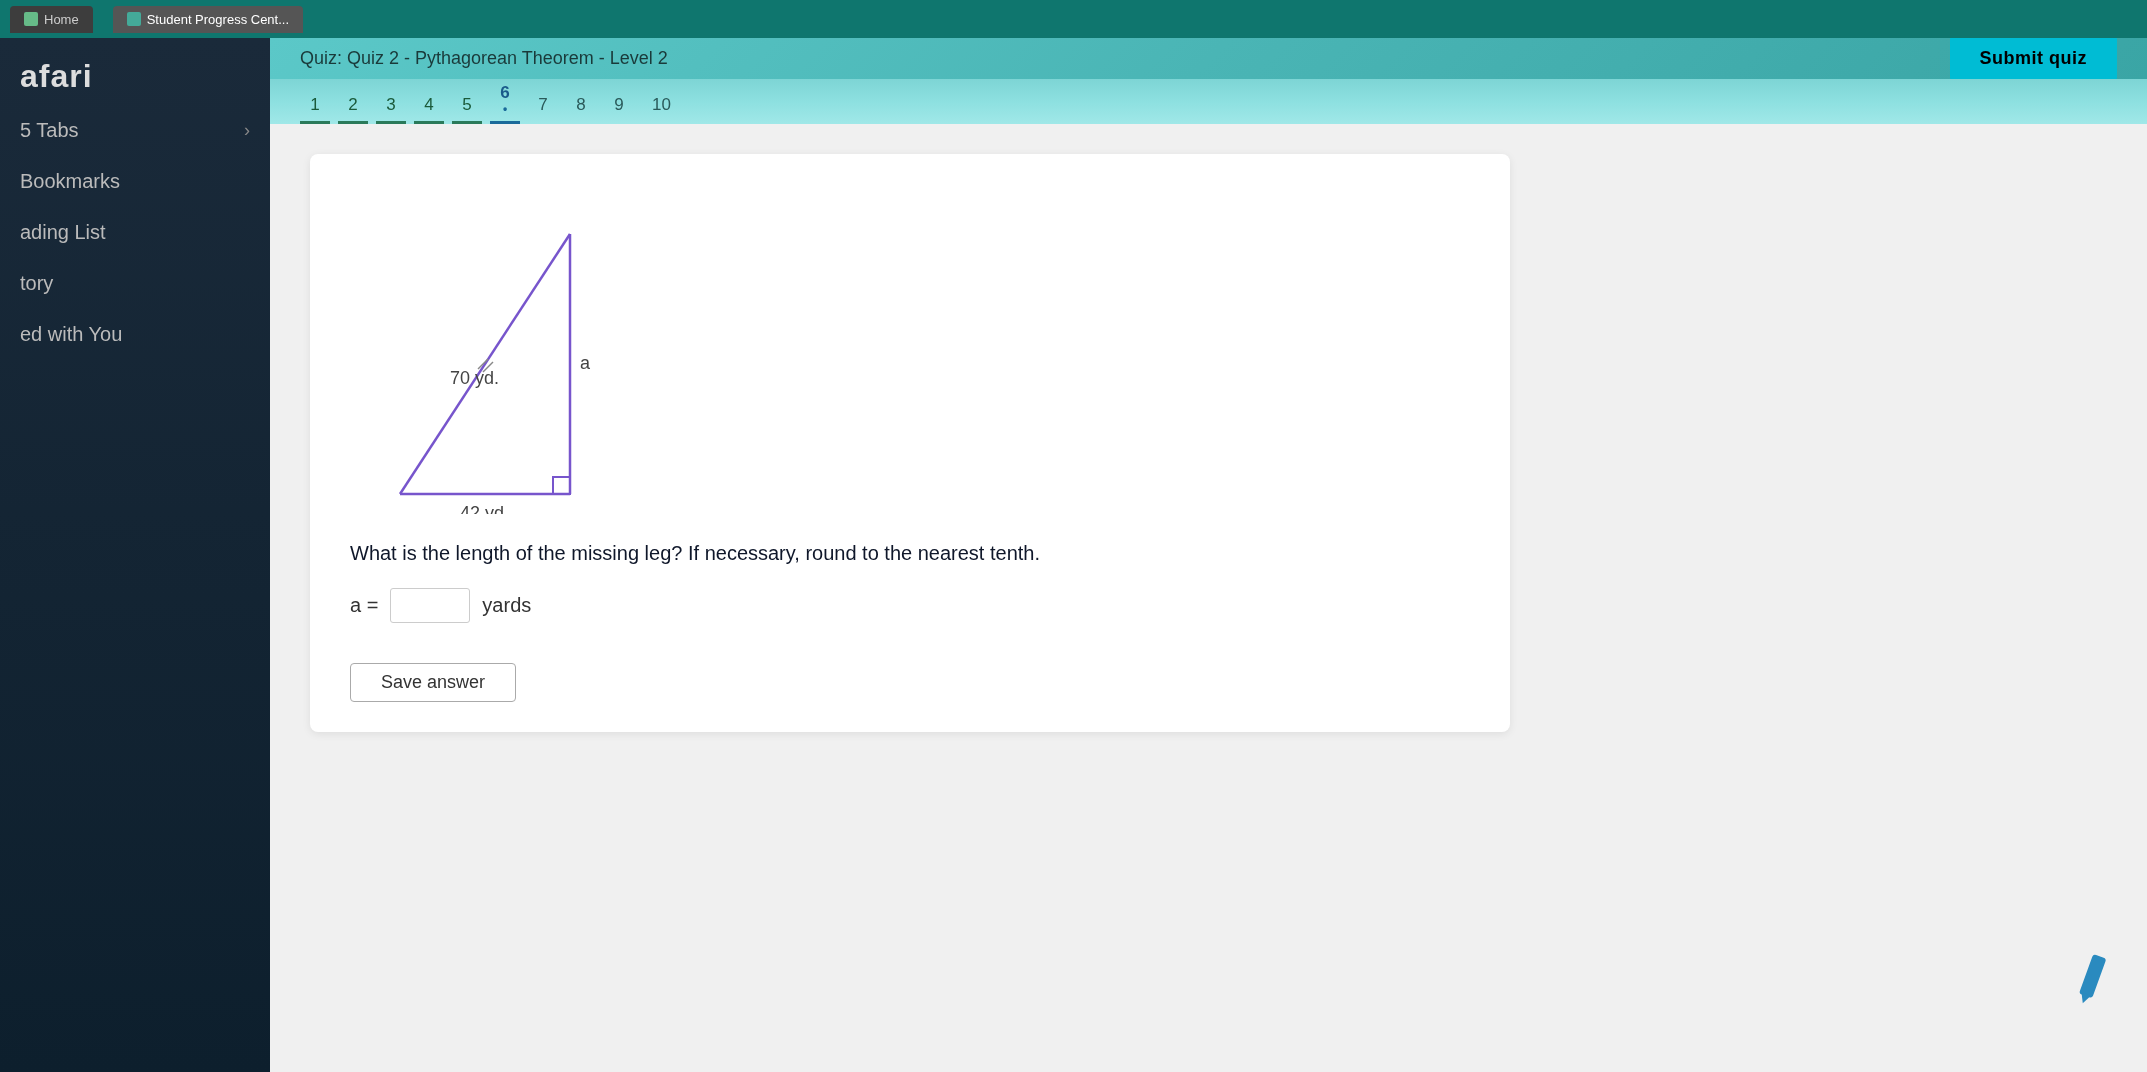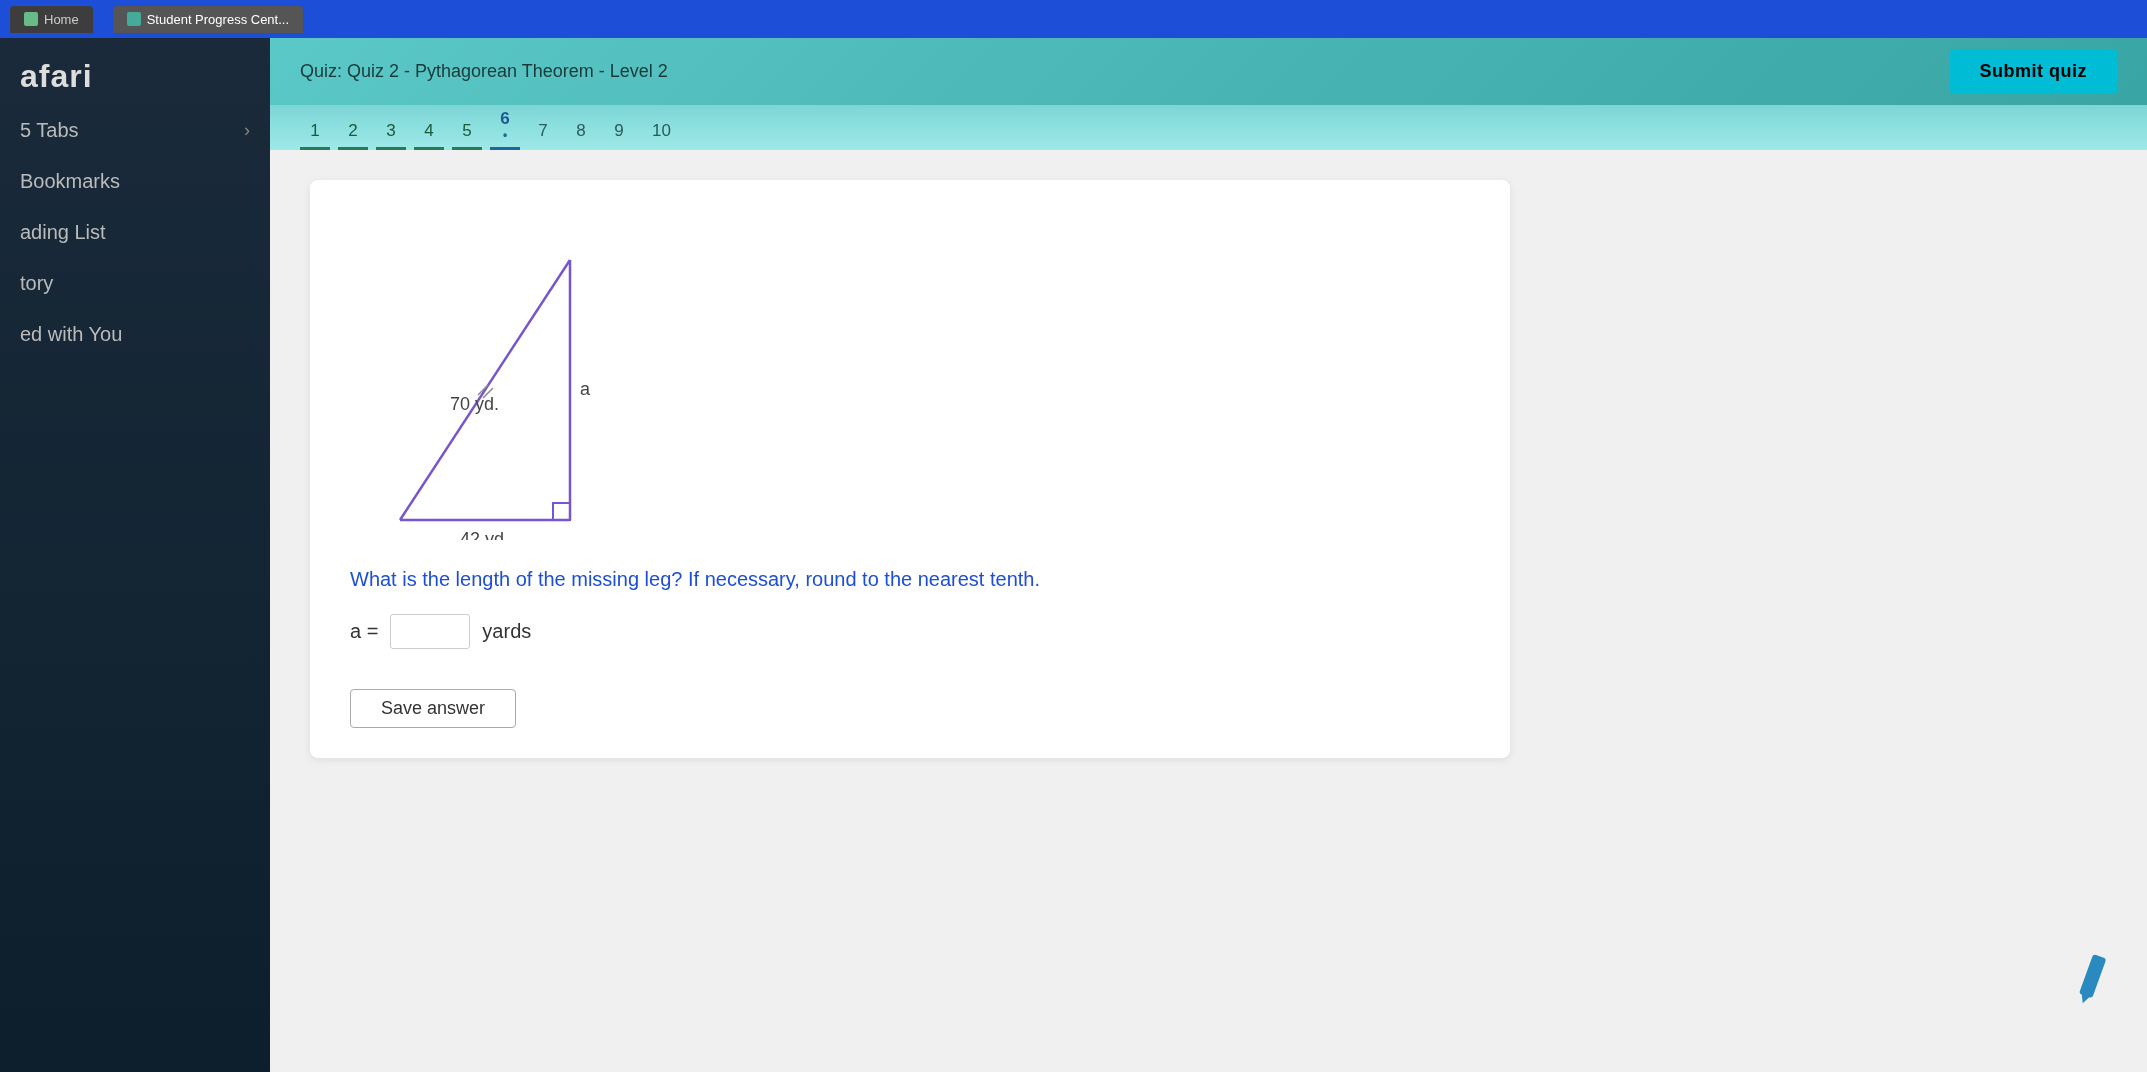--- a/index.html
+++ b/index.html
@@ -9,21 +9,21 @@
       overflow: hidden;
       font-family: Arial, sans-serif;
       background: #1a1a1a;
       display: flex;
       flex-direction: column;
     }
 
     
     .browser-bar {
       height: 38px;
-      background: #1d4ed8;
+      background: #0f766e;
       display: flex;
       align-items: center;
       padding: 0 10px;
       gap: 20px;
       flex-shrink: 0;
     }
 
     .tab {
       background: #3d3d3d;
       color: #ccc;
@@ -103,21 +103,21 @@
       overflow: hidden;
     }
 
     
     .quiz-header {
       background: linear-gradient(135deg, #5bc8c8 0%, #4ab5b5 50%, #3aa5a5 100%);
       padding: 0 30px;
       display: flex;
       align-items: center;
       justify-content: space-between;
-      height: 67px;
+      height: 41px;
       flex-shrink: 0;
     }
 
     .quiz-title {
       color: #1a3a3a;
       font-size: 18px;
       font-weight: 500;
     }
 
     .submit-btn {
@@ -190,21 +190,21 @@
       box-shadow: 0 2px 8px rgba(0,0,0,0.08);
     }
 
     
     .triangle-container {
       margin: 10px 0 20px 20px;
     }
 
     .question-text {
       font-size: 20px;
-      color: #1d4ed8;
+      color: #0f172a;
       margin: 20px 0;
       line-height: 1.5;
     }
 
     .answer-row {
       display: flex;
       align-items: center;
       gap: 12px;
       margin: 20px 0;
       font-size: 20px;

